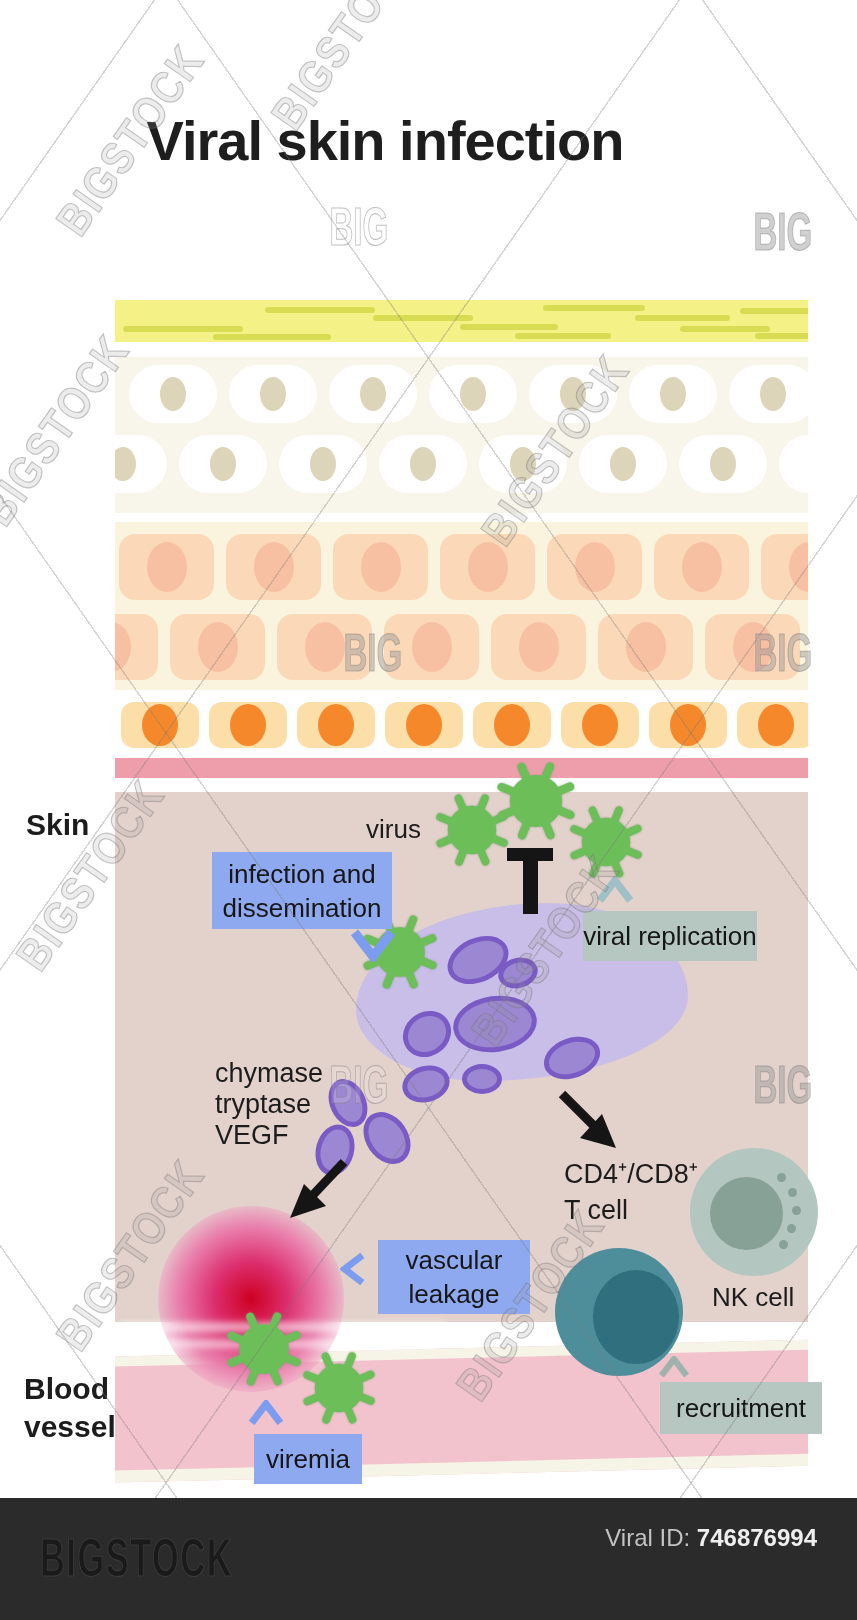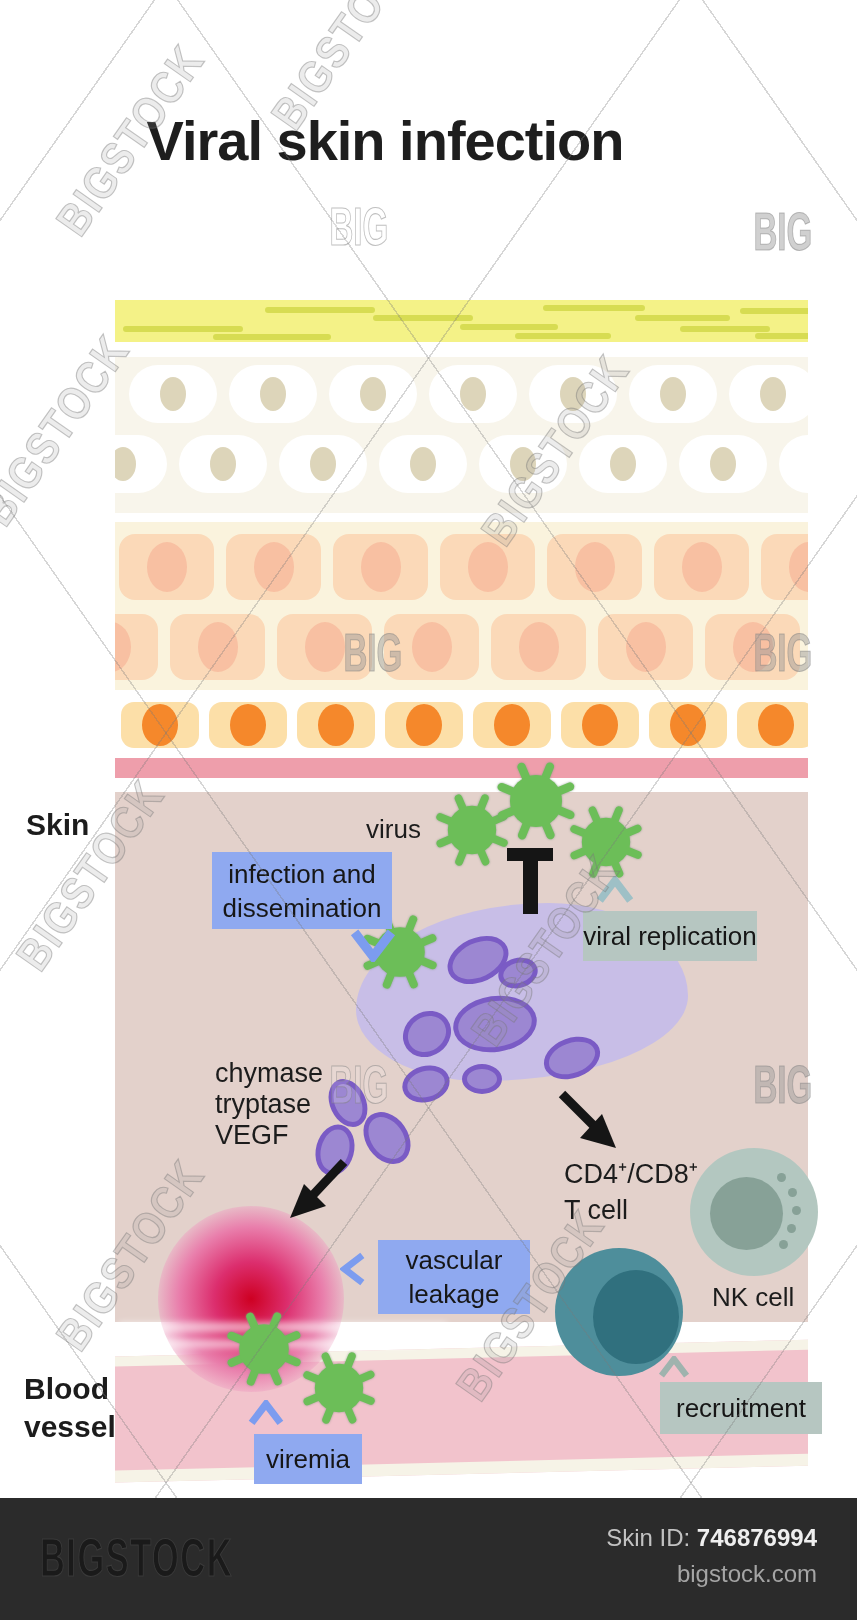--- a/index.html
+++ b/index.html
@@ -377,18 +377,17 @@
       <div class="wm-big" style="left: 332px; top: 626px;">BIG</div>
       <div class="wm-big" style="left: 742px; top: 626px;">BIG</div>
       <div class="wm-big outline" style="left: 318px; top: 1058px;">BIG</div>
       <div class="wm-big" style="left: 742px; top: 1058px;">BIG</div>
     </div>
 
   <div class="footer"></div>
   <div class="footer-logo">BIGSTOCK</div>
   <div class="footer-right">
     <div>
-      <span class="footer-id-label">Skin ID:</span>
+      <span class="footer-id-label">Viral ID:</span>
       <span class="footer-id">746876994</span>
     </div>
-    <div class="footer-site">bigstock.com</div>
   </div>
 </div>
 
 </body></html>

